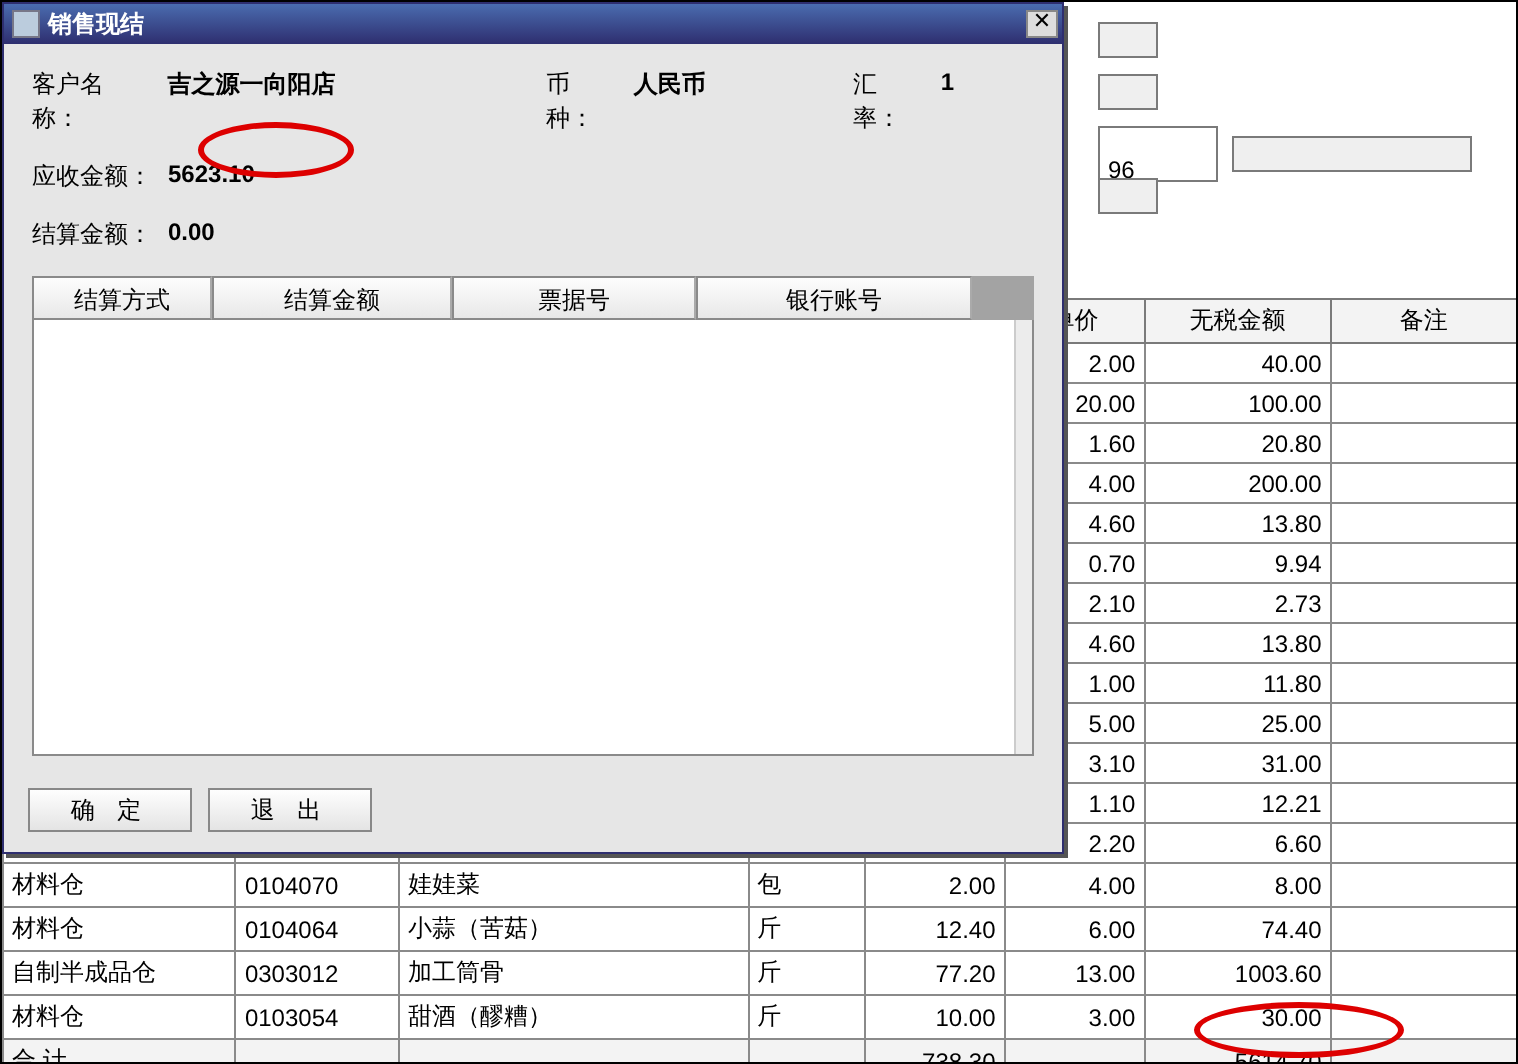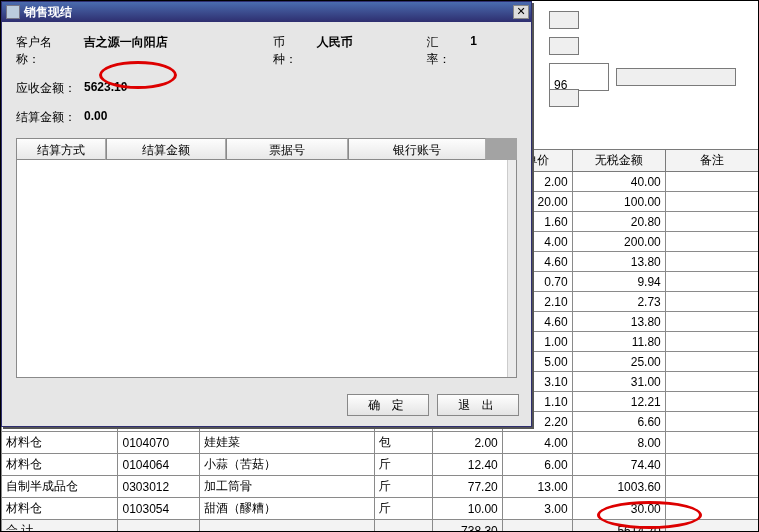--- a/index.html
+++ b/index.html
@@ -111,21 +111,21 @@
     border:1px solid #8a8a8a; border-right:1px solid #aaa;
     background:linear-gradient(#fdfdfd,#e8e8e8);
     height:22px; line-height:22px; text-align:center;
   }
   .gh1{width:90px;} .gh2{width:120px;} .gh3{width:122px;} .gh4{width:138px;font-family:Liberation Serif, serif;}
   .grid-body {
     flex:1; background:#fff; border:1px solid #8a8a8a; border-top:none;
     position:relative;
   }
   .dlg-buttons {
-    display:flex; justify-content:flex-end; gap:8px;
+    display:flex; gap:8px;
     padding:8px 12px 10px;
   }
   .dlg-buttons .wbtn {
     width:82px; height:22px; border:1px solid #888;
     background:linear-gradient(#fefefe,#e4e4e4);
     text-align:center; line-height:20px; cursor:pointer;
     letter-spacing:4px;
   }
   .scroll-hint{position:absolute;right:0;top:0;bottom:0;width:9px;background:#ececec;border-left:1px solid #ccc;}
 </style>

